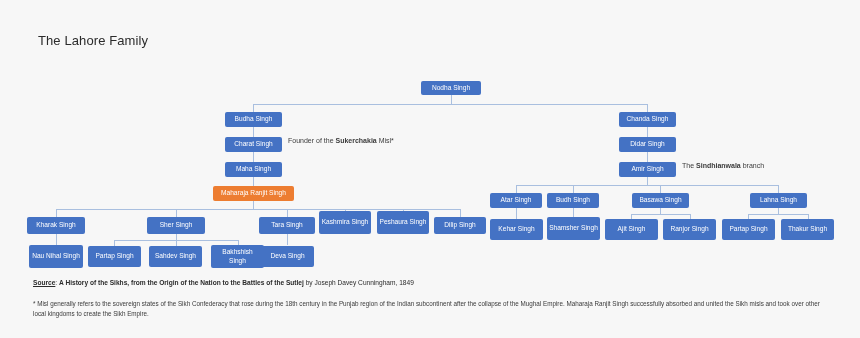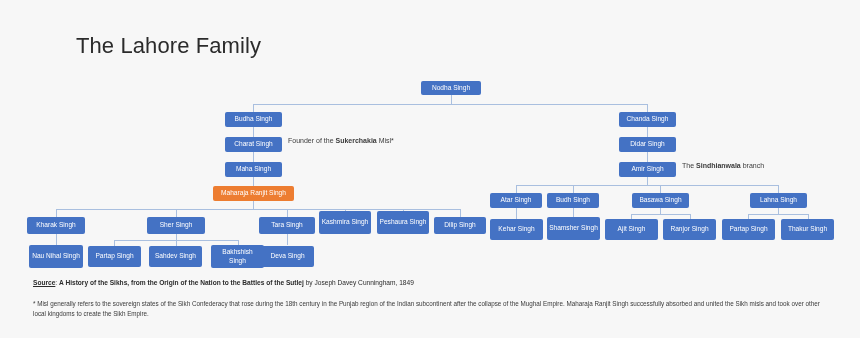--- a/index.html
+++ b/index.html
@@ -18,25 +18,24 @@
   #chart {
     position: absolute;
     left: 0; top: 0;
     width: 860px;
     height: 338px;
   }
   .title {
     position: absolute;
     left: 38px;
     top: 33px;
-    font-size: 22px;
+    font-size: 13px;
     color: #2b2b2b;
     letter-spacing: 0.1px;
     white-space: nowrap;
-    margin-left: 38px;
   }
   
   .node {
     position: absolute;
     box-sizing: border-box;
     display: flex;
     align-items: center;
     justify-content: center;
     text-align: center;
     background: #4472c4;

